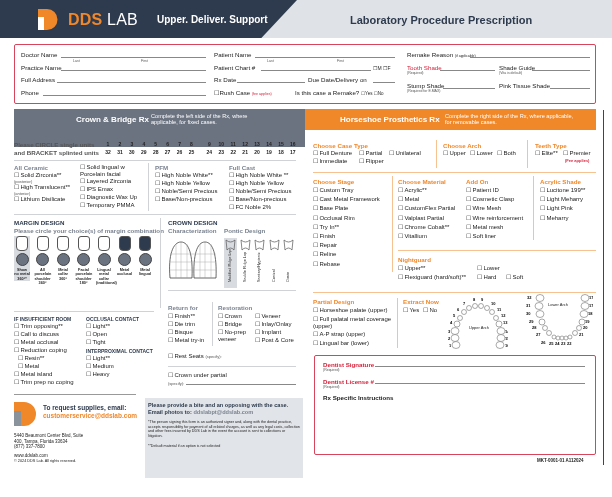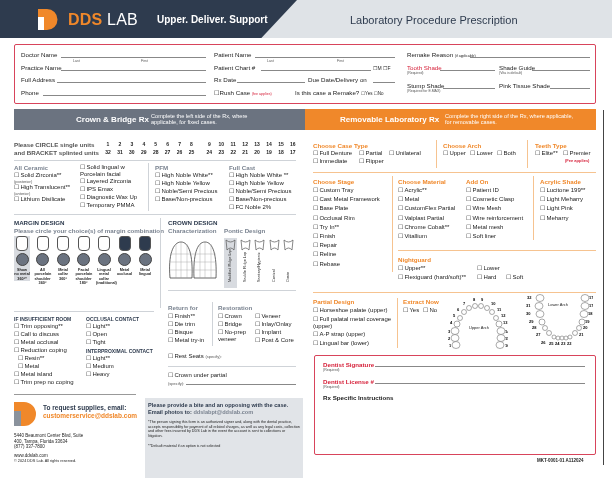--- a/index.html
+++ b/index.html
@@ -4,27 +4,27 @@
 <style>
   * { box-sizing: border-box; margin: 0; padding: 0; }
   body { width: 612px; height: 497px; background: #fff; font-family: "Liberation Sans", sans-serif; color: #222; position: relative; overflow: hidden; font-size: 6px; }
   .abs { position: absolute; }
   .header { left:0; top:0; width:612px; height:38px; background:#dfe3e7; }
   .header-dark { left:0; top:0; width:297px; height:38px; background:#2e3b4e; clip-path: polygon(0 0, 100% 0, 88% 100%, 0 100%); }
   .logo-mark { left:38px; top:9px; width:20px; height:21px; }
   .logo-text { left:68px; top:11px; font-size:16px; font-weight:bold; color:#f0882a; letter-spacing:0.2px; }
   .logo-text span { color:#fff; font-weight:normal; }
   .tagline { left:157px; top:14px; font-size:10px; font-weight:bold; color:#fff; }
-  .title { left:350px; top:14px; font-size:11px; font-weight:normal; color:#2e3b4e; }
+  .title { left:350px; top:14px; font-size:11px; font-weight:bold; color:#2e3b4e; }
   .patient-box { left:14px; top:44px; width:582px; height:60px; border:1.5px solid #d8445b; border-radius:2px; }
   .field { position:absolute; font-size:6.2px; white-space:nowrap; }
   .line { position:absolute; border-bottom:0.6px solid #888; height:1px; }
   .sub { position:absolute; font-size:3.5px; color:#555; }
   .red { color:#d6223b; }
-  .band-left { left:14px; top:109px; width:291px; height:21px; background:#6b7380;padding-left:14px; }
+  .band-left { left:14px; top:109px; width:291px; height:38px; background:#6b7380;padding-left:14px; }
   .band-right { left:305px; top:109px; width:291px; height:21px; background:#f0882a; }
   .band-title { position:absolute; font-size:8px; font-weight:bold; color:#fff; }
   .band-note { position:absolute; font-size:5.6px; color:#fff; line-height:6px; }
   .sec-h { position:absolute; font-size:6.2px; font-weight:bold; color:#7a8390; }
   .sec-h.dark { color:#2e3b4e; }
   .sec-h.or { color:#f0882a; }
   .cb { position:absolute; font-size:6px; white-space:nowrap; line-height:7px; }
   .cb::before { content:"\2610"; margin-right:1px; font-size:6px; }
   .tiny { font-size:4px; color:#555; }
   .hr { position:absolute; height:1px; background:#cfd3d8; }
@@ -90,21 +90,21 @@
   <div class="line" style="left:428px;top:43px;width:52px"></div>
   <div class="field" style="left:484px;top:37px">Pink Tissue Shade</div>
   <div class="line" style="left:535px;top:43px;width:40px"></div>
 </div>
 
 <div class="abs band-left">
   <div class="band-title" style="left:62px;top:6px">Crown &amp; Bridge Rx</div>
   <div class="band-note" style="left:137px;top:4px;width:120px">Complete the left side of the Rx, where applicable, for fixed cases.</div>
 </div>
 <div class="abs band-right">
-  <div class="band-title" style="left:35px;top:6px">Removable Laboratory Rx</div>
+  <div class="band-title" style="left:35px;top:6px">Horseshoe Prosthetics Rx</div>
   <div class="band-note" style="left:140px;top:4px;width:130px">Complete the right side of the Rx, where applicable, for removable cases.</div>
 </div>
 <div class="abs right-edge"></div>
 
 <div class="sec-h dark" style="left:14px;top:141px;color:#555">Please CIRCLE single units</div>
 <div class="sec-h dark" style="left:14px;top:149px;color:#555">and BRACKET splinted units</div>
 <div class="abs" style="left:103px;top:141px;width:195px;height:16px">
   <div style="display:flex;justify-content:space-between" id="upper-row">
       <span class="" style="font-size: 5px; font-weight: bold; width: 10px; text-align: center;">1</span>
       <span class="" style="font-size: 5px; font-weight: bold; width: 10px; text-align: center;">2</span>

